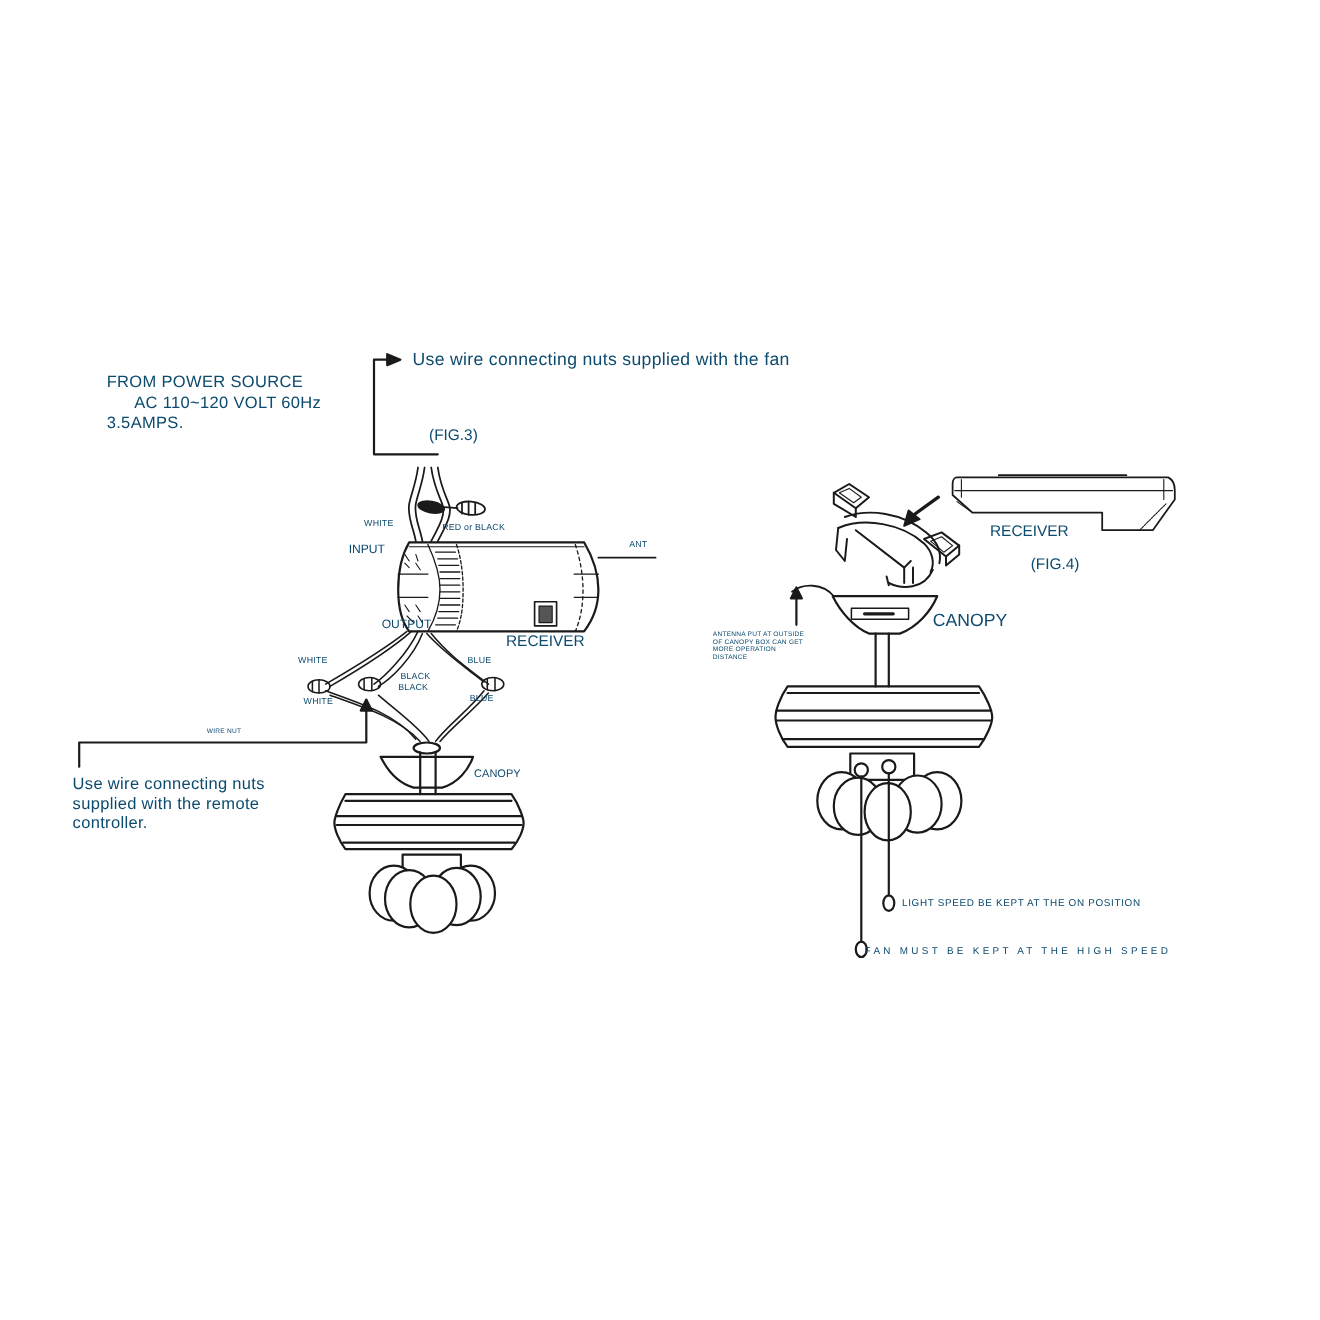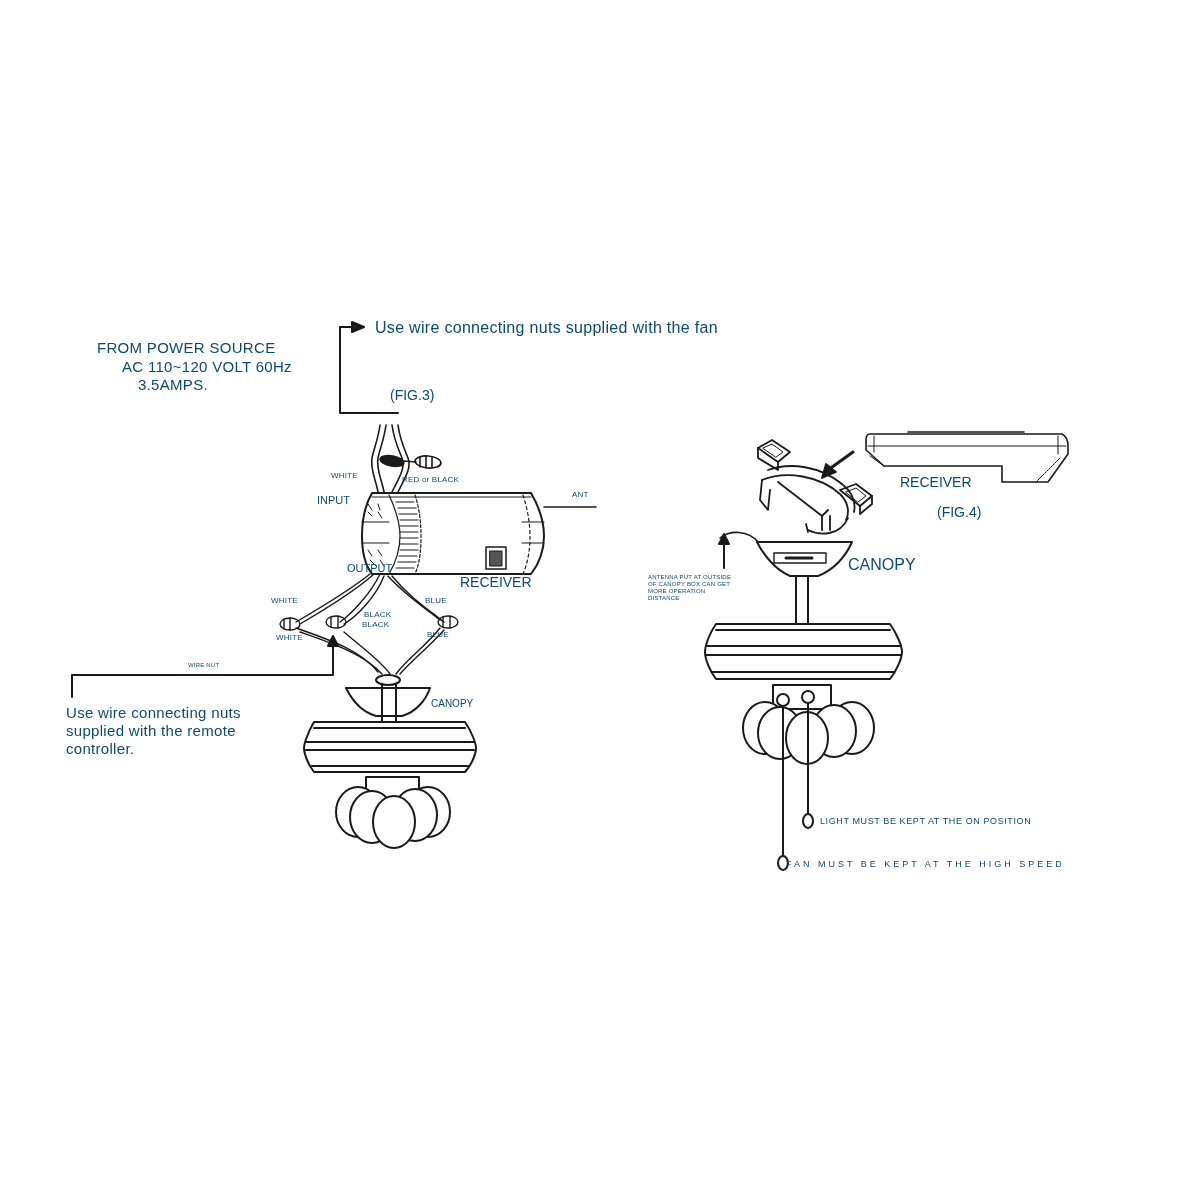--- a/index.html
+++ b/index.html
@@ -199,21 +199,21 @@
       <ellipse cx="808" cy="821" rx="5" ry="7"></ellipse>
     </g>
     <g>
       <ellipse cx="783" cy="863" rx="5" ry="7"></ellipse>
     </g>
   </g>
 </svg>
 
 <div class="lbl big" style="left:97px; top:340px;">FROM POWER SOURCE</div>
 <div class="lbl big" style="left:97px; top:359px;margin-left:25px;">AC 110~120 VOLT 60Hz</div>
-<div class="lbl big" style="left:97px; top:377px;margin-left:41px;">3.5AMPS.</div>
+<div class="lbl big" style="left:97px; top:377px;">3.5AMPS.</div>
 
 <div class="lbl big" style="left:375px; top:320px; font-size:16px;">Use wire connecting nuts supplied  with the fan</div>
 
 <div class="lbl fig" style="left:390px; top:388px;">(FIG.3)</div>
 
 <div class="lbl tiny" style="left:331px; top:472px;">WHITE</div>
 <div class="lbl tiny" style="left:402px; top:476px;">RED or BLACK</div>
 <div class="lbl" style="left:317px; top:495px; font-size:11px;">INPUT</div>
 <div class="lbl tiny" style="left:562px; top:491px;margin-left:10px;">ANT</div>
 <div class="lbl" style="left:303px; top:563px; font-size:11px;margin-left:44px;">OUTPUT</div>
@@ -238,16 +238,16 @@
 <div class="lbl fig" style="left:937px; top:505px;">(FIG.4)</div>
 <div class="lbl" style="left:848px; top:557px; font-size:16px;">CANOPY</div>
 
 <div class="lbl micro" style="left:648px; top:574px;">
   <div>ANTENNA PUT AT OUTSIDE</div>
   <div>OF CANOPY BOX CAN GET</div>
   <div>MORE OPERATION</div>
   <div>DISTANCE</div>
 </div>
 
-<div class="lbl note9" style="left:820px; top:817px;">LIGHT MUST BE  KEPT AT THE  ON POSITION</div>
+<div class="lbl note9" style="left:820px; top:817px;">LIGHT SPEED BE  KEPT AT THE  ON POSITION</div>
 <div class="lbl spaced" style="left:786px; top:860px;">FAN MUST BE KEPT AT THE HIGH SPEED</div>
 
 </div>
 
 </body></html>

